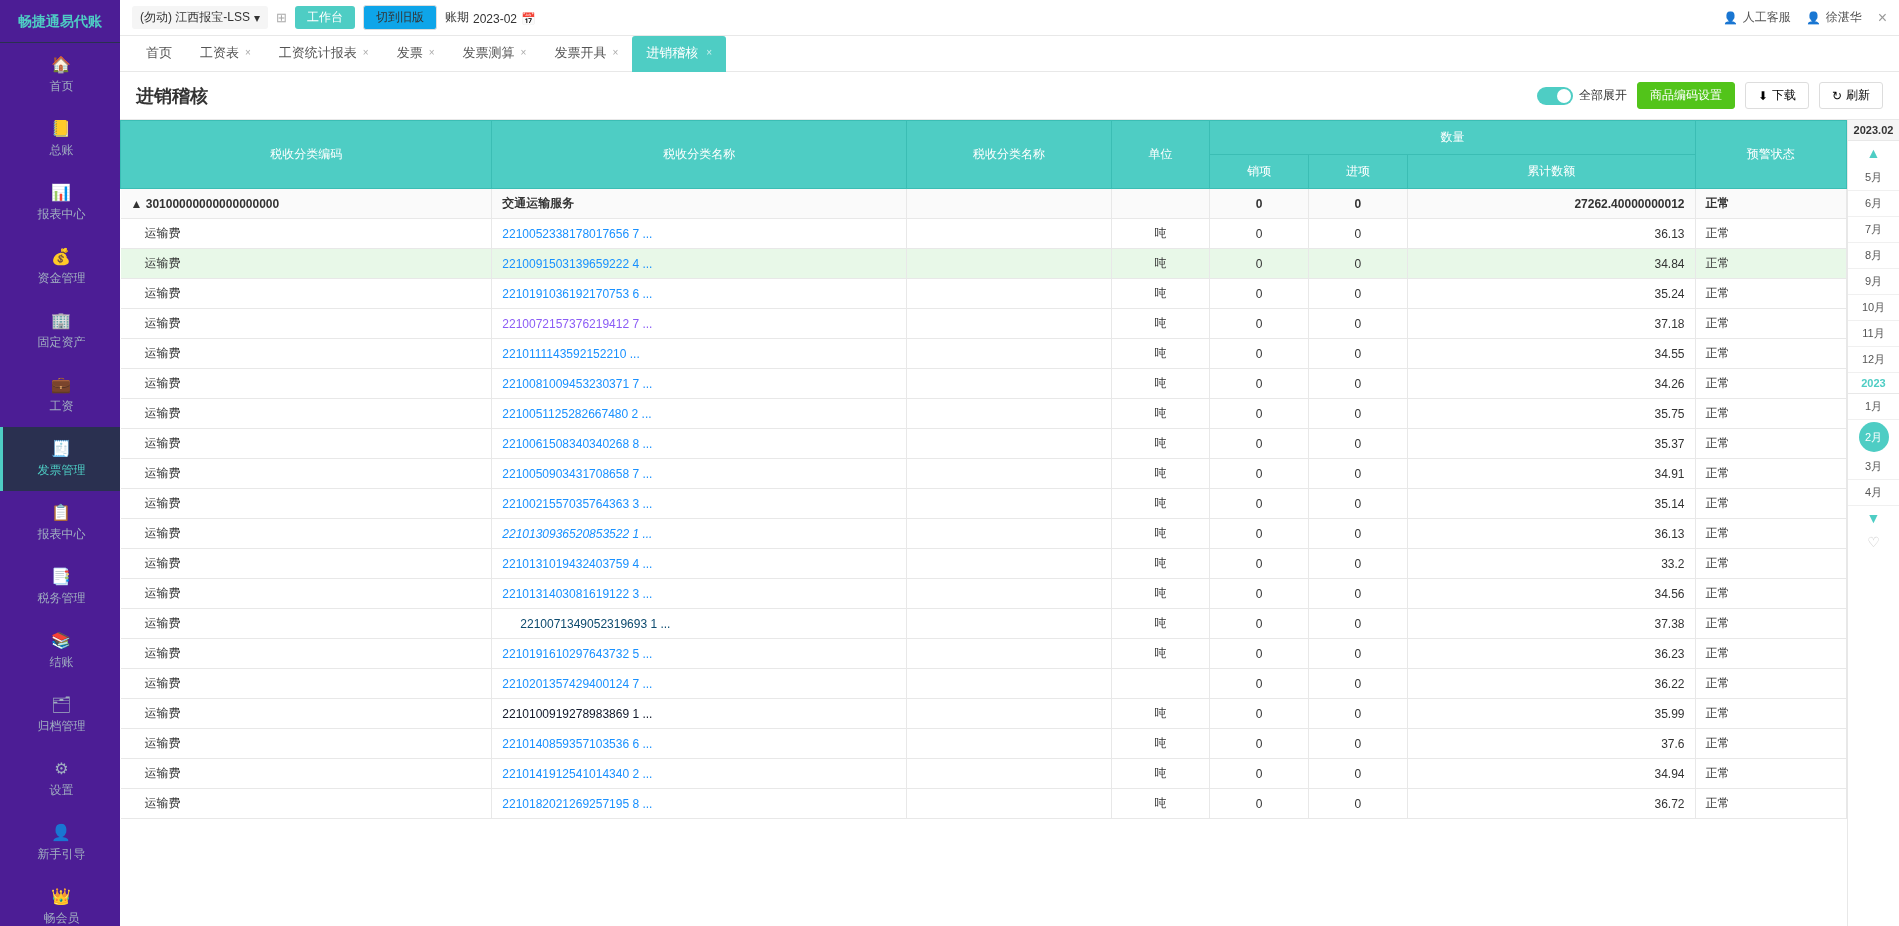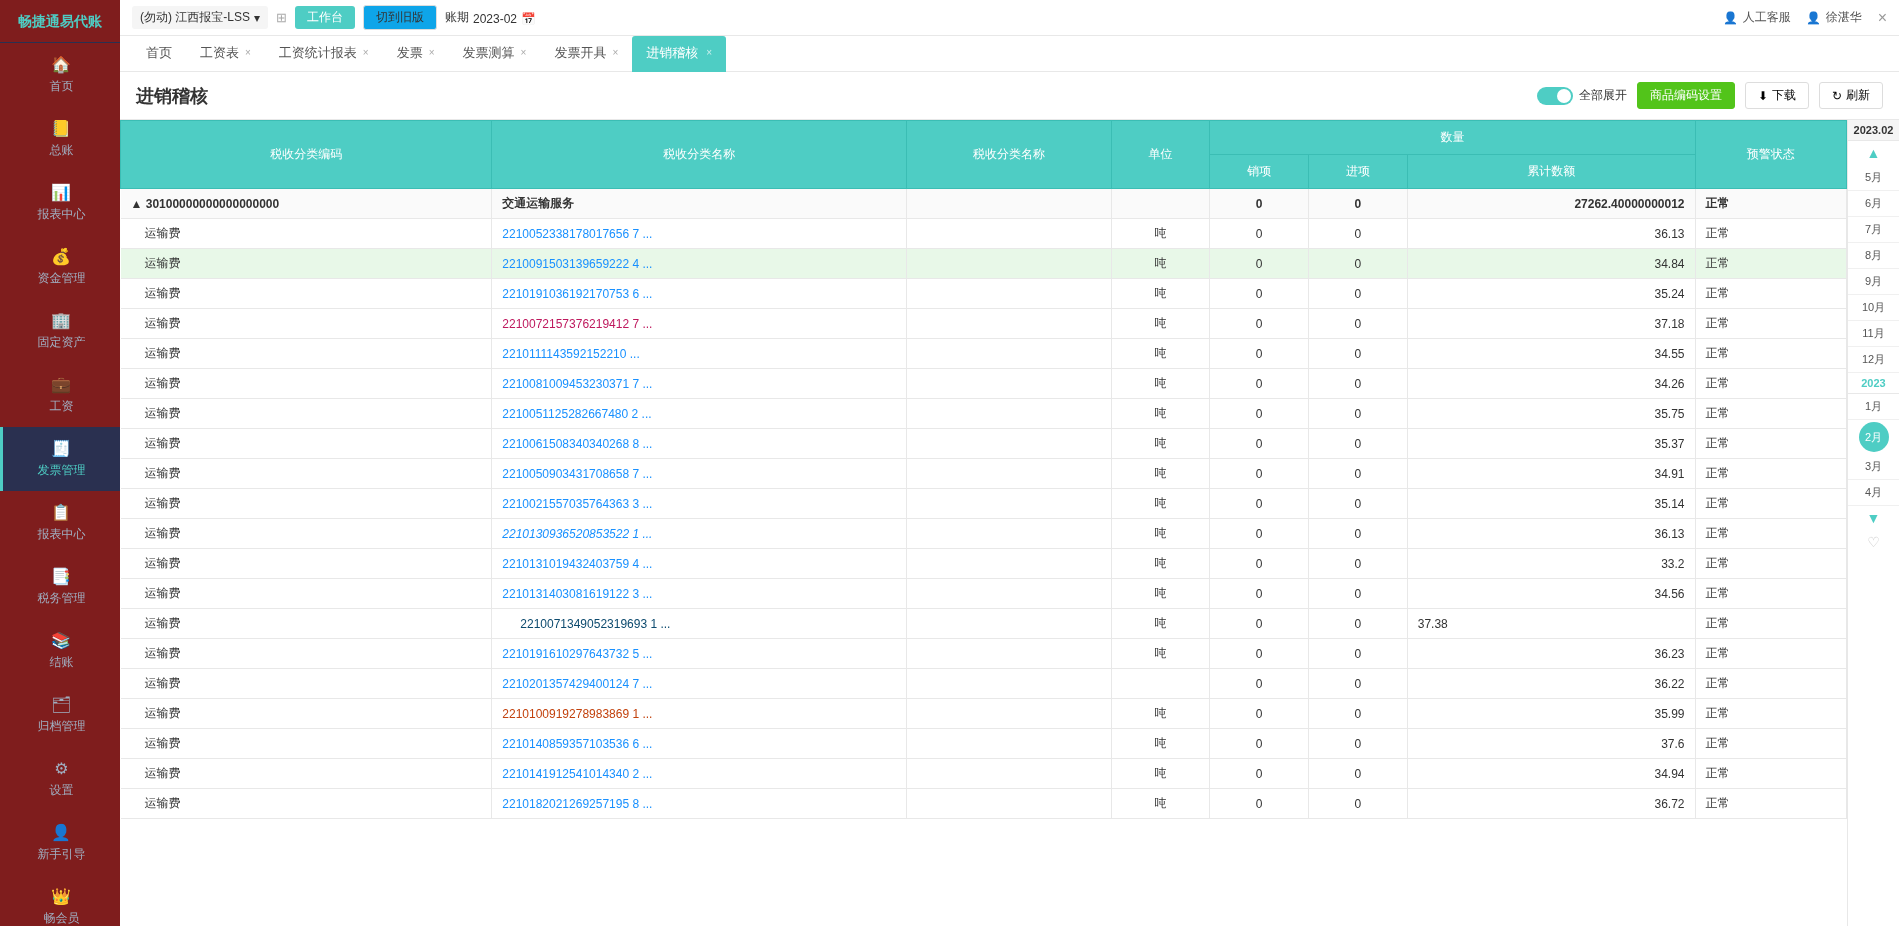--- a/index.html
+++ b/index.html
@@ -1,21 +1,21 @@
 <!DOCTYPE html>
 <html><head>
   <meta charset="utf-8">
   <style>
     * { box-sizing: border-box; margin: 0; padding: 0; }
     body { font-family: 'Microsoft YaHei', Arial, sans-serif; font-size: 13px; background: #f0f2f5; display: flex; height: 926px; overflow: hidden; }
 
     
     .sidebar {
       width: 120px;
-      background: #7f1d1d;
+      background: #4c1d95;
       color: #fff;
       display: flex;
       flex-direction: column;
       flex-shrink: 0;
       height: 100%;
     }
     .sidebar-logo {
       padding: 12px 8px;
       font-size: 14px;
       font-weight: bold;
@@ -428,21 +428,21 @@
         <td style="color:#1890ff;cursor:pointer;">2210191036192170753 6 ...</td>
         <td></td>
         <td style="text-align:center;">吨</td>
         <td style="text-align:center;">0</td>
         <td style="text-align:center;">0</td>
         <td style="text-align:right;">35.24</td>
         <td class="status-normal">正常</td>
       </tr>
             <tr>
         <td style="padding-left:24px;">运输费</td>
-        <td style="color:#be185d;cursor:pointer;">2210072157376219412 7 ...</td>
+        <td style="color:#8b5cf6;cursor:pointer;">2210072157376219412 7 ...</td>
         <td></td>
         <td style="text-align:center;">吨</td>
         <td style="text-align:center;">0</td>
         <td style="text-align:center;">0</td>
         <td style="text-align:right;">37.18</td>
         <td class="status-normal">正常</td>
       </tr>
             <tr>
         <td style="padding-left:24px;">运输费</td>
         <td style="color:#1890ff;cursor:pointer;">2210111143592152210 ...</td>
@@ -533,21 +533,21 @@
         <td style="text-align:right;">34.56</td>
         <td class="status-normal">正常</td>
       </tr>
             <tr>
         <td style="padding-left:24px;">运输费</td>
         <td style="color:#0c4a6e;cursor:pointer;padding-left:28px;">2210071349052319693 1 ...</td>
         <td></td>
         <td style="text-align:center;">吨</td>
         <td style="text-align:center;">0</td>
         <td style="text-align:center;">0</td>
-        <td style="text-align:left;">37.38</td>
+        <td style="text-align:right;">37.38</td>
         <td class="status-normal">正常</td>
       </tr>
             <tr>
         <td style="padding-left:24px;">运输费</td>
         <td style="color:#1890ff;cursor:pointer;">2210191610297643732 5 ...</td>
         <td></td>
         <td style="text-align:center;">吨</td>
         <td style="text-align:center;">0</td>
         <td style="text-align:center;">0</td>
         <td style="text-align:right;">36.23</td>
@@ -558,21 +558,21 @@
         <td style="color:#1890ff;cursor:pointer;">2210201357429400124 7 ...</td>
         <td></td>
         <td style="text-align:center;"></td>
         <td style="text-align:center;">0</td>
         <td style="text-align:center;">0</td>
         <td style="text-align:right;">36.22</td>
         <td class="status-normal">正常</td>
       </tr>
             <tr>
         <td style="padding-left:24px;">运输费</td>
-        <td style="color:#c2410c;cursor:pointer;">2210100919278983869 1 ...</td>
+        <td style="color:#0f172a;cursor:pointer;">2210100919278983869 1 ...</td>
         <td></td>
         <td style="text-align:center;">吨</td>
         <td style="text-align:center;">0</td>
         <td style="text-align:center;">0</td>
         <td style="text-align:right;">35.99</td>
         <td class="status-normal">正常</td>
       </tr>
             <tr>
         <td style="padding-left:24px;">运输费</td>
         <td style="color:#1890ff;cursor:pointer;">2210140859357103536 6 ...</td>

